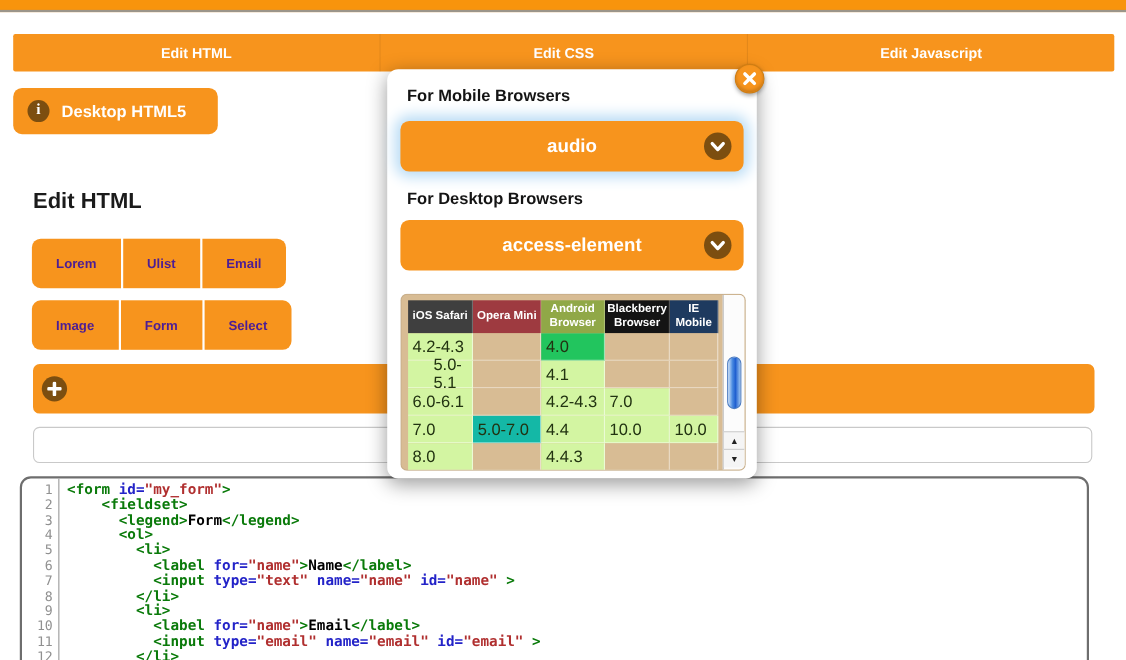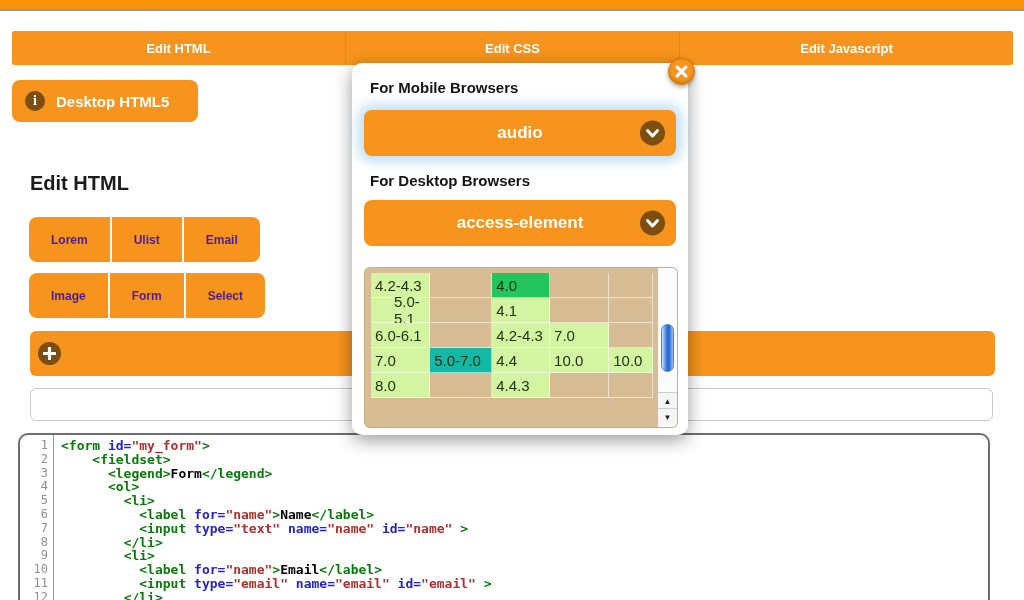--- a/index.html
+++ b/index.html
@@ -190,20 +190,27 @@
     <span class="chev-circle">
       <svg width="15" height="10" viewBox="0 0 15 10">
         <path d="M2.5 2 L7.5 7.5 L12.5 2" stroke="#fff" stroke-width="3" fill="none" stroke-linecap="round" stroke-linejoin="round"></path>
       </svg>
     </span>
   </div>
 
   <div class="table-wrap">
     <div class="compat-table">
         <div class="crow">
+          <div class="hcell c0" style="background: rgb(63, 63, 63);">iOS Safari</div>
+          <div class="hcell c1" style="background: rgb(158, 58, 64);">Opera Mini</div>
+          <div class="hcell c2" style="background: rgb(144, 168, 71);">Android Browser</div>
+          <div class="hcell c3" style="background: rgb(20, 20, 20);">Blackberry Browser</div>
+          <div class="hcell c4" style="background: rgb(30, 58, 95);">IE Mobile</div>
+        </div>
+        <div class="crow">
           <div class="dcell c0" style="background: rgb(211, 245, 162);">4.2-4.3</div>
           <div class="dcell c1" style="background: rgb(216, 188, 148);"></div>
           <div class="dcell c2" style="background: #22c55e;">4.0</div>
           <div class="dcell c3" style="background: rgb(216, 188, 148);"></div>
           <div class="dcell c4" style="background: rgb(216, 188, 148);"></div>
         </div>
         <div class="crow">
           <div class="dcell c0" style="background: rgb(211, 245, 162); padding-left: 23px;">5.0-5.1</div>
           <div class="dcell c1" style="background: rgb(216, 188, 148);"></div>
           <div class="dcell c2" style="background: rgb(211, 245, 162);">4.1</div>

